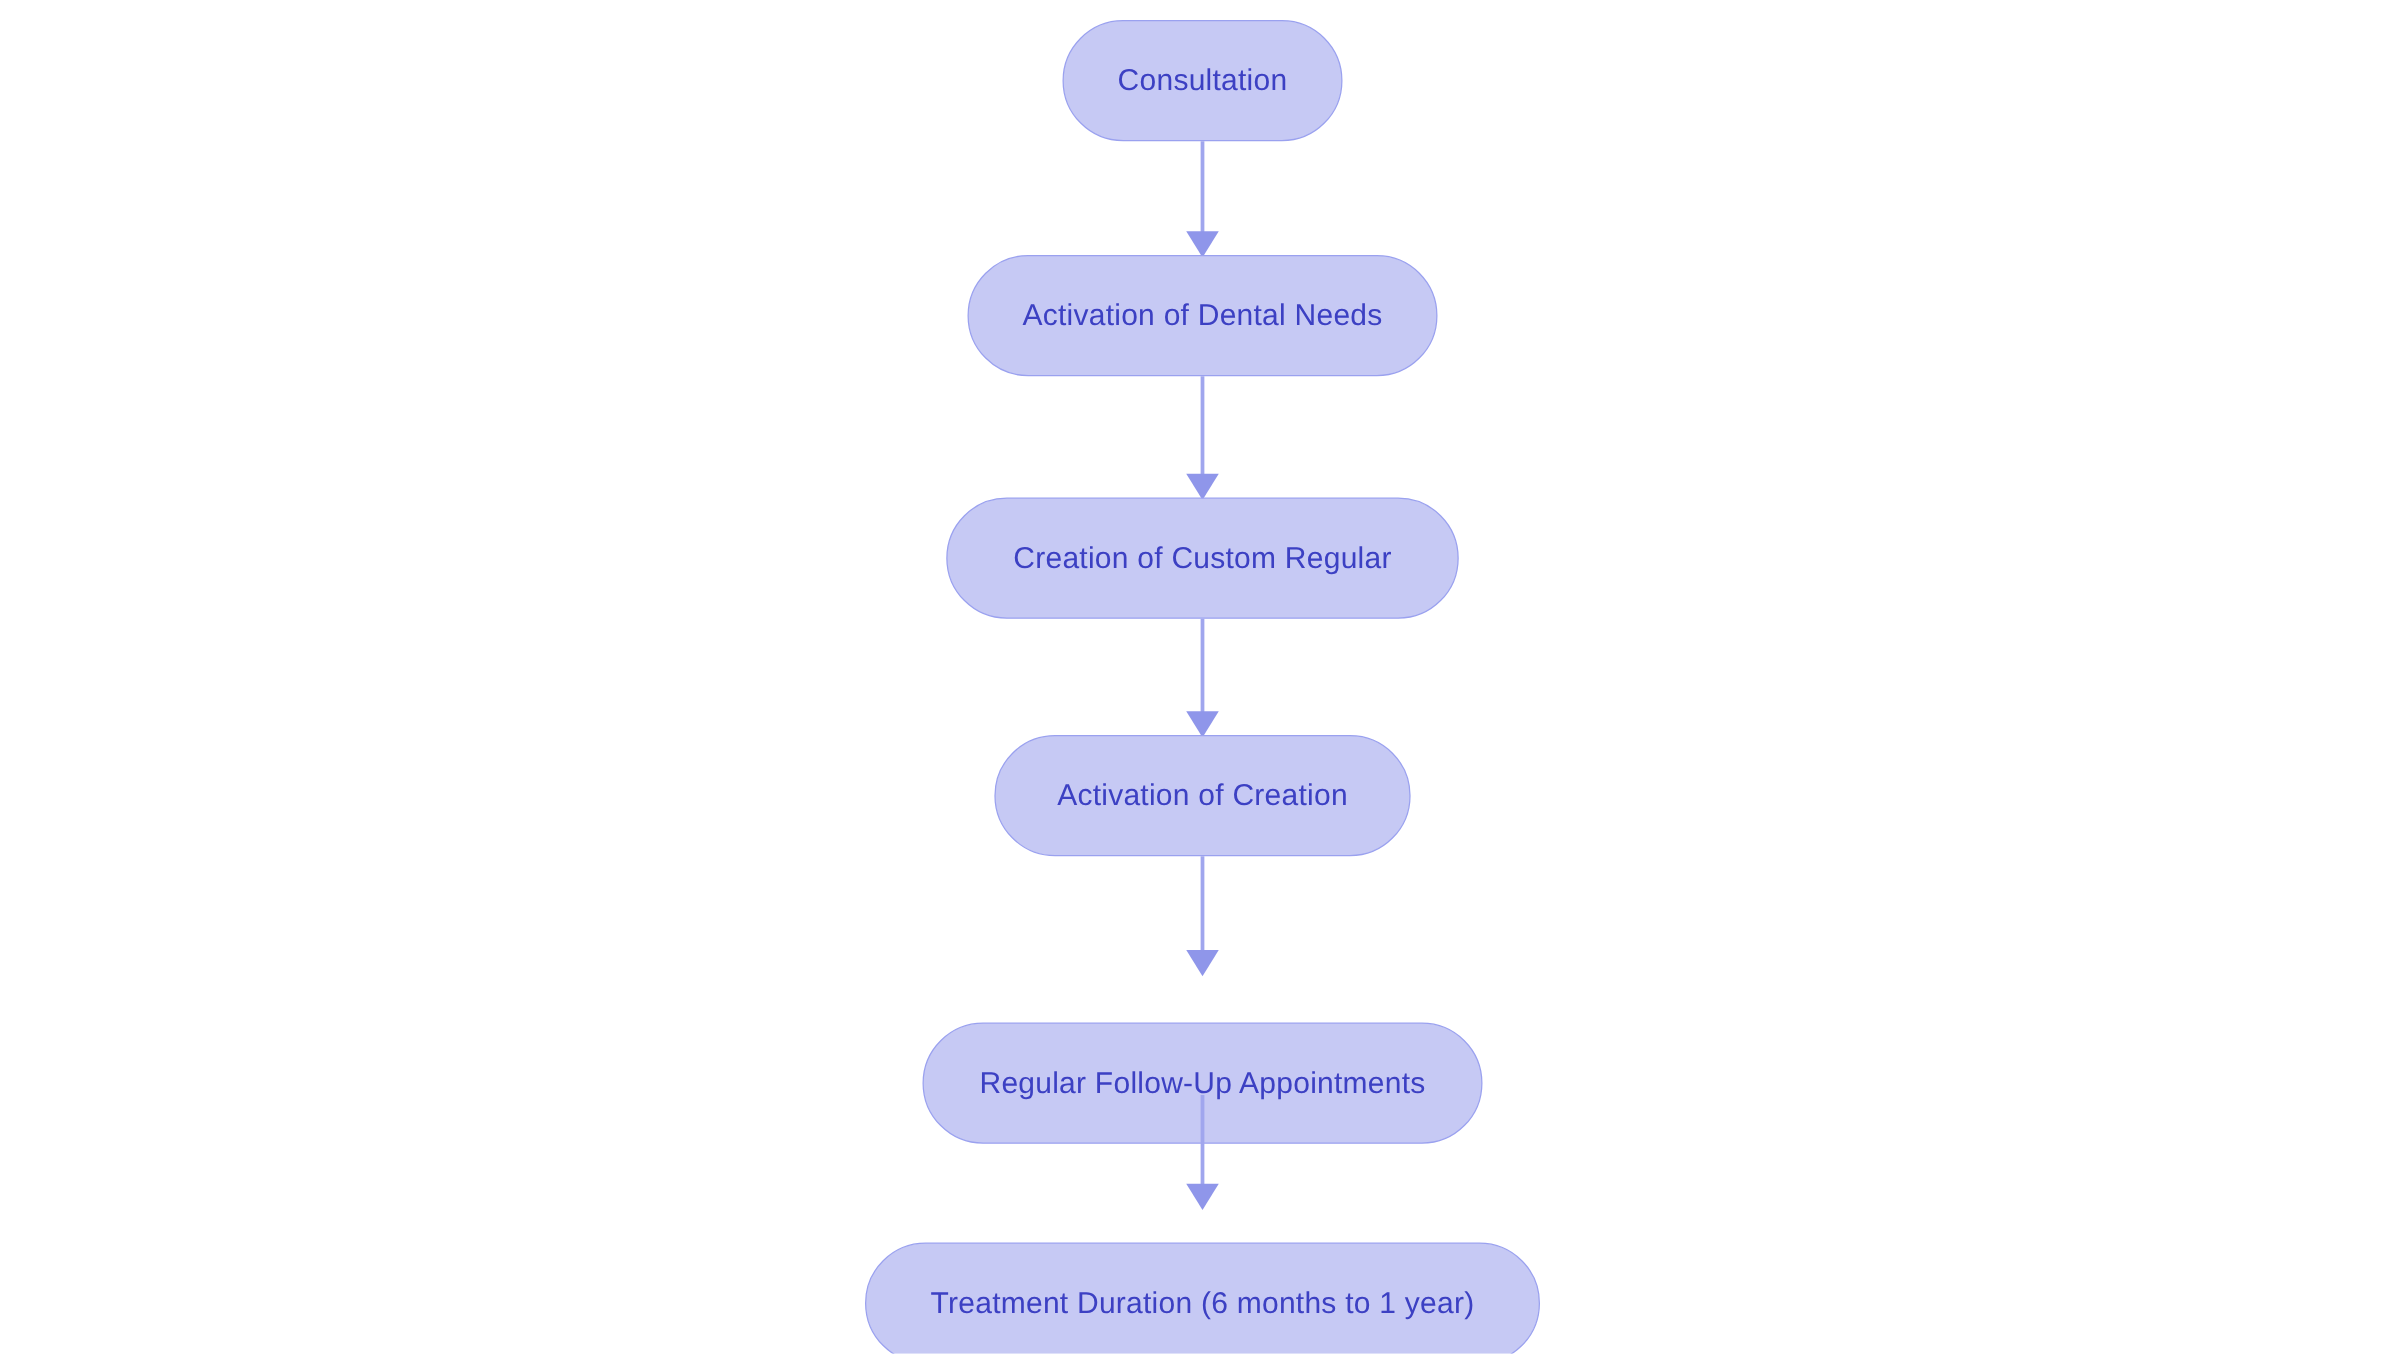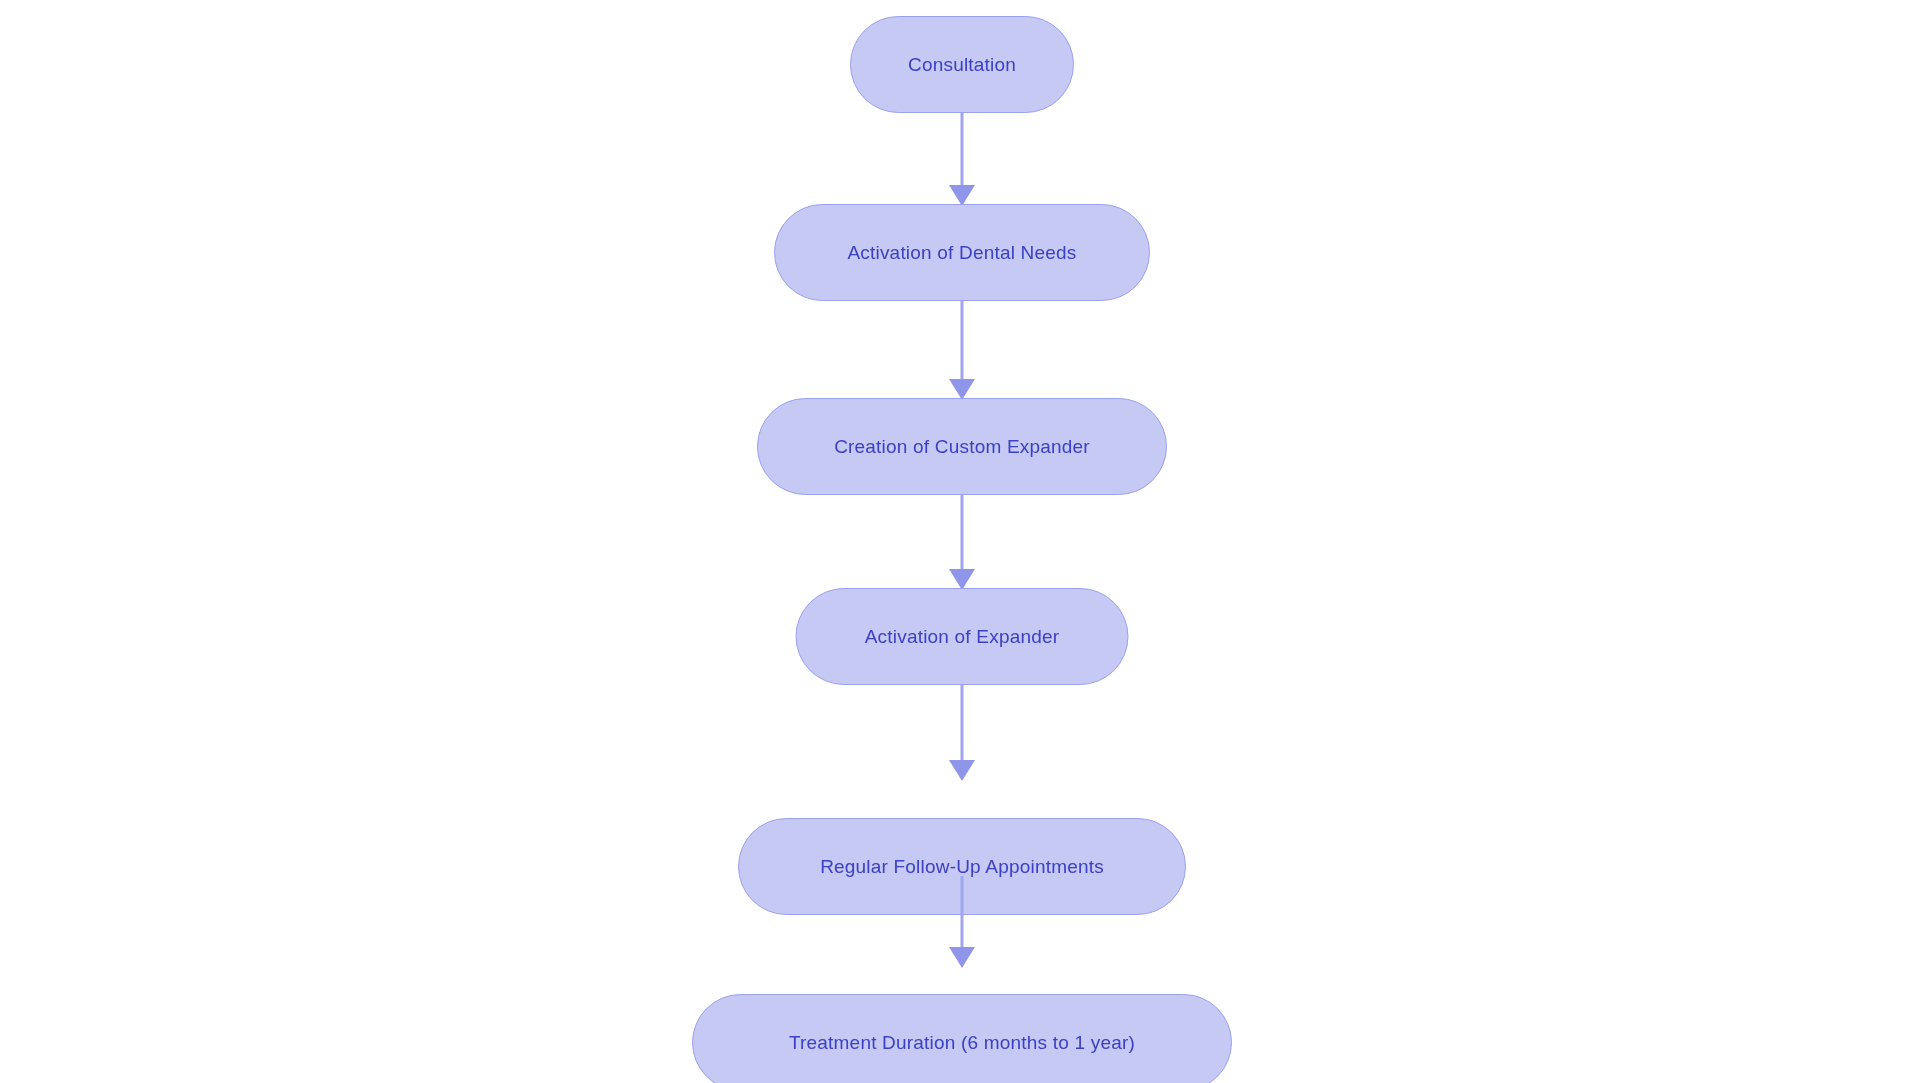--- a/index.html
+++ b/index.html
@@ -27,21 +27,21 @@
     height: 97px;
     background: var(--node-fill);
     border: 1.5px solid var(--node-border);
     border-radius: 48.5px;
     display: flex;
     align-items: center;
     justify-content: center;
   }
   .node-label {
     color: var(--node-text);
-    font-size: 19px;
+    font-size: 24px;
     letter-spacing: 0.2px;
     white-space: nowrap;
     text-align: left;
   }
   .n1 { top: 16px;  width: 224px; }
   .n2 { top: 204px; width: 376px; }
   .n3 { top: 398px; width: 410px; }
   .n4 { top: 588px; width: 333px; }
   .n5 { top: 818px; width: 448px; }
   .n6 { top: 994px; width: 540px; }
@@ -94,30 +94,30 @@
   <div class="node n2">
     <span class="node-label">Activation of Dental Needs</span>
   </div>
 
   <div class="arrow a2">
     <div class="line"></div>
     <div class="head"></div>
   </div>
 
   <div class="node n3">
-    <span class="node-label">Creation of Custom Expander</span>
+    <span class="node-label">Creation of Custom Regular</span>
   </div>
 
   <div class="arrow a3">
     <div class="line"></div>
     <div class="head"></div>
   </div>
 
   <div class="node n4">
-    <span class="node-label">Activation of Expander</span>
+    <span class="node-label">Activation of Creation</span>
   </div>
 
   <div class="arrow a4">
     <div class="line"></div>
     <div class="head"></div>
   </div>
 
   <div class="node n5">
     <span class="node-label">Regular Follow-Up Appointments</span>
   </div>

